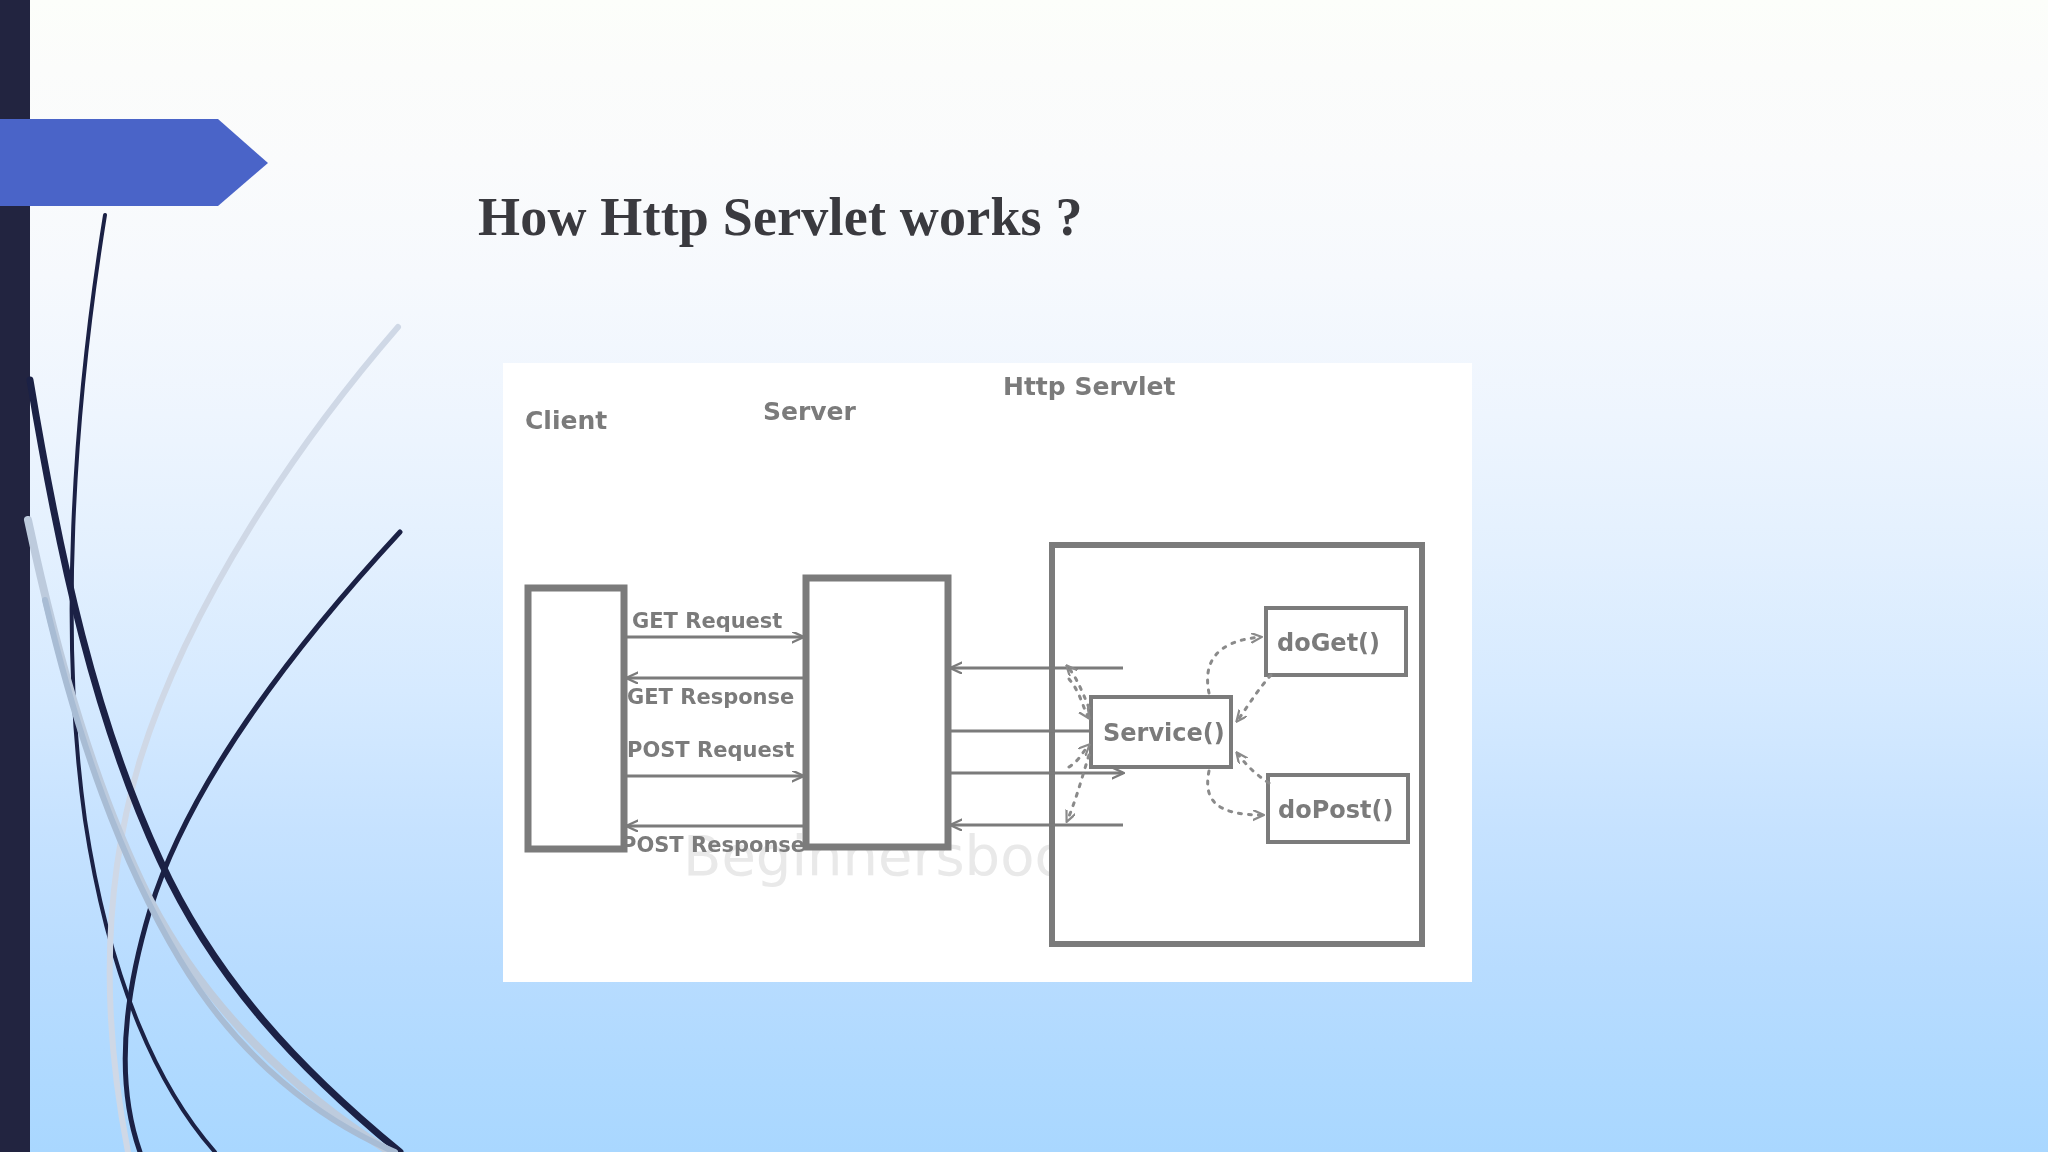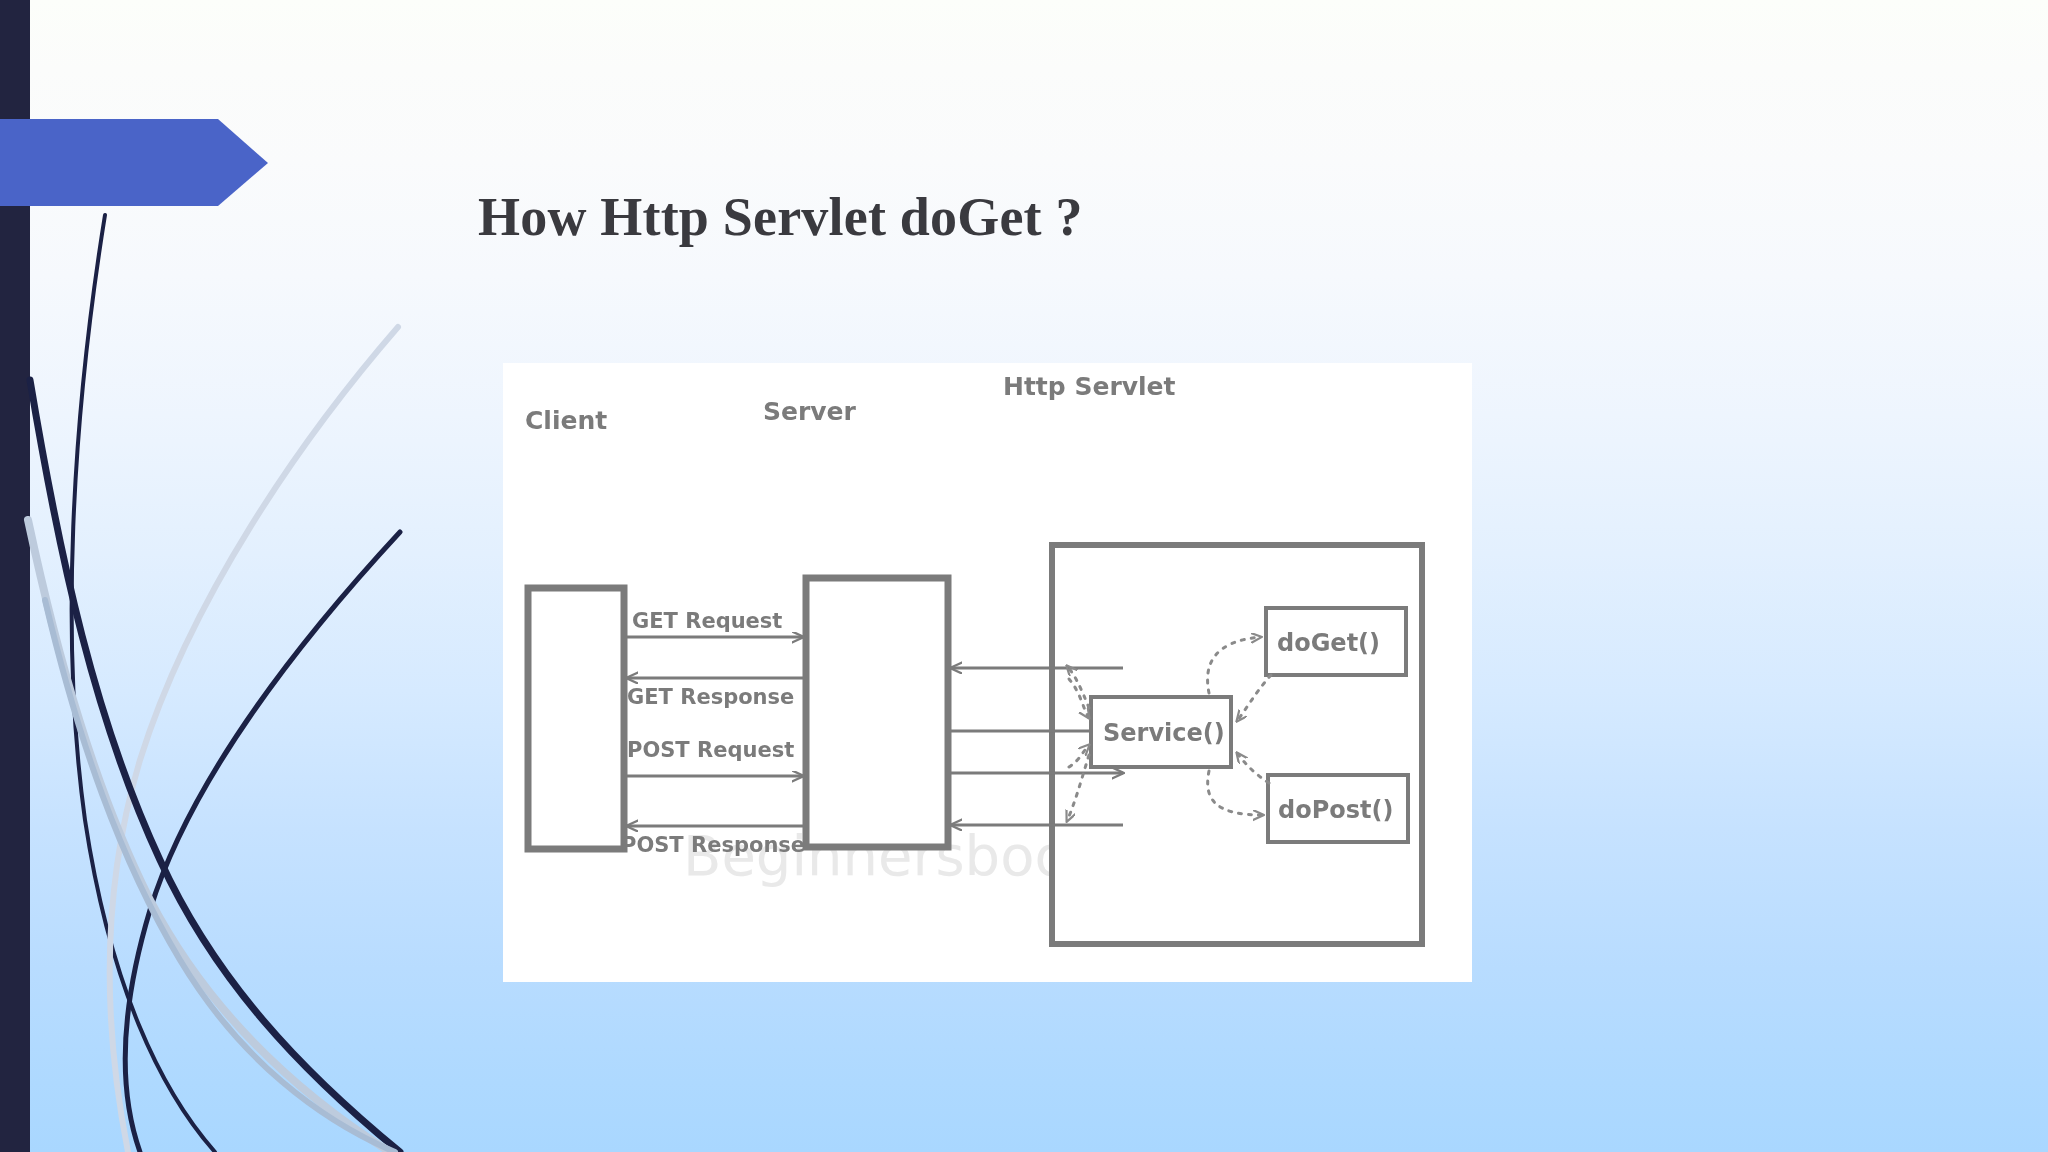--- a/index.html
+++ b/index.html
@@ -109,21 +109,21 @@
 
   <svg class="deco-curves" viewBox="0 0 520 1152">
     <path d="M105,215 C 72,420 60,640 85,820 C 110,985 160,1090 215,1152" stroke="#1b2145" stroke-width="4" fill="none" stroke-linecap="round"></path>
     <path d="M398,327 C 300,440 190,600 140,760 C 104,880 100,1010 128,1152" stroke="#cfd8e6" stroke-width="6" fill="none" stroke-linecap="round"></path>
     <path d="M400,532 C 300,640 190,780 150,910 C 120,1010 118,1090 140,1152" stroke="#1b2145" stroke-width="5" fill="none" stroke-linecap="round"></path>
     <path d="M30,380 C 60,560 95,720 160,860 C 215,980 300,1070 400,1152" stroke="#1b2145" stroke-width="7" fill="none" stroke-linecap="round"></path>
     <path d="M28,520 C 58,660 95,790 150,900 C 210,1015 300,1095 390,1152" stroke="#bdcbdd" stroke-width="8" fill="none" stroke-linecap="round"></path>
     <path d="M45,600 C 78,740 120,860 180,960 C 240,1060 320,1120 395,1152" stroke="#a8bcd4" stroke-width="6" fill="none" stroke-linecap="round"></path>
   </svg>
 
-  <div class="slide-title">How Http Servlet doGet ?</div>
+  <div class="slide-title">How Http Servlet works ?</div>
 
   <div class="image-panel">
     <svg class="diagram-svg" viewBox="0 0 969 619">
 
       <defs>
         <marker id="solidArrow" markerWidth="13" markerHeight="13" refX="11" refY="5.5" orient="auto" markerUnits="userSpaceOnUse">
           <path d="M0,0 L12,5.5 L0,11" fill="none" stroke="#7b7b7b" stroke-width="2.4" stroke-linecap="round" stroke-linejoin="round"></path>
         </marker>
         <marker id="dotArrow" markerWidth="12" markerHeight="12" refX="10" refY="5" orient="auto" markerUnits="userSpaceOnUse">
           <path d="M0,0 L11,5 L0,10" fill="none" stroke="#8a8a8a" stroke-width="2.2" stroke-linecap="round" stroke-linejoin="round"></path>

